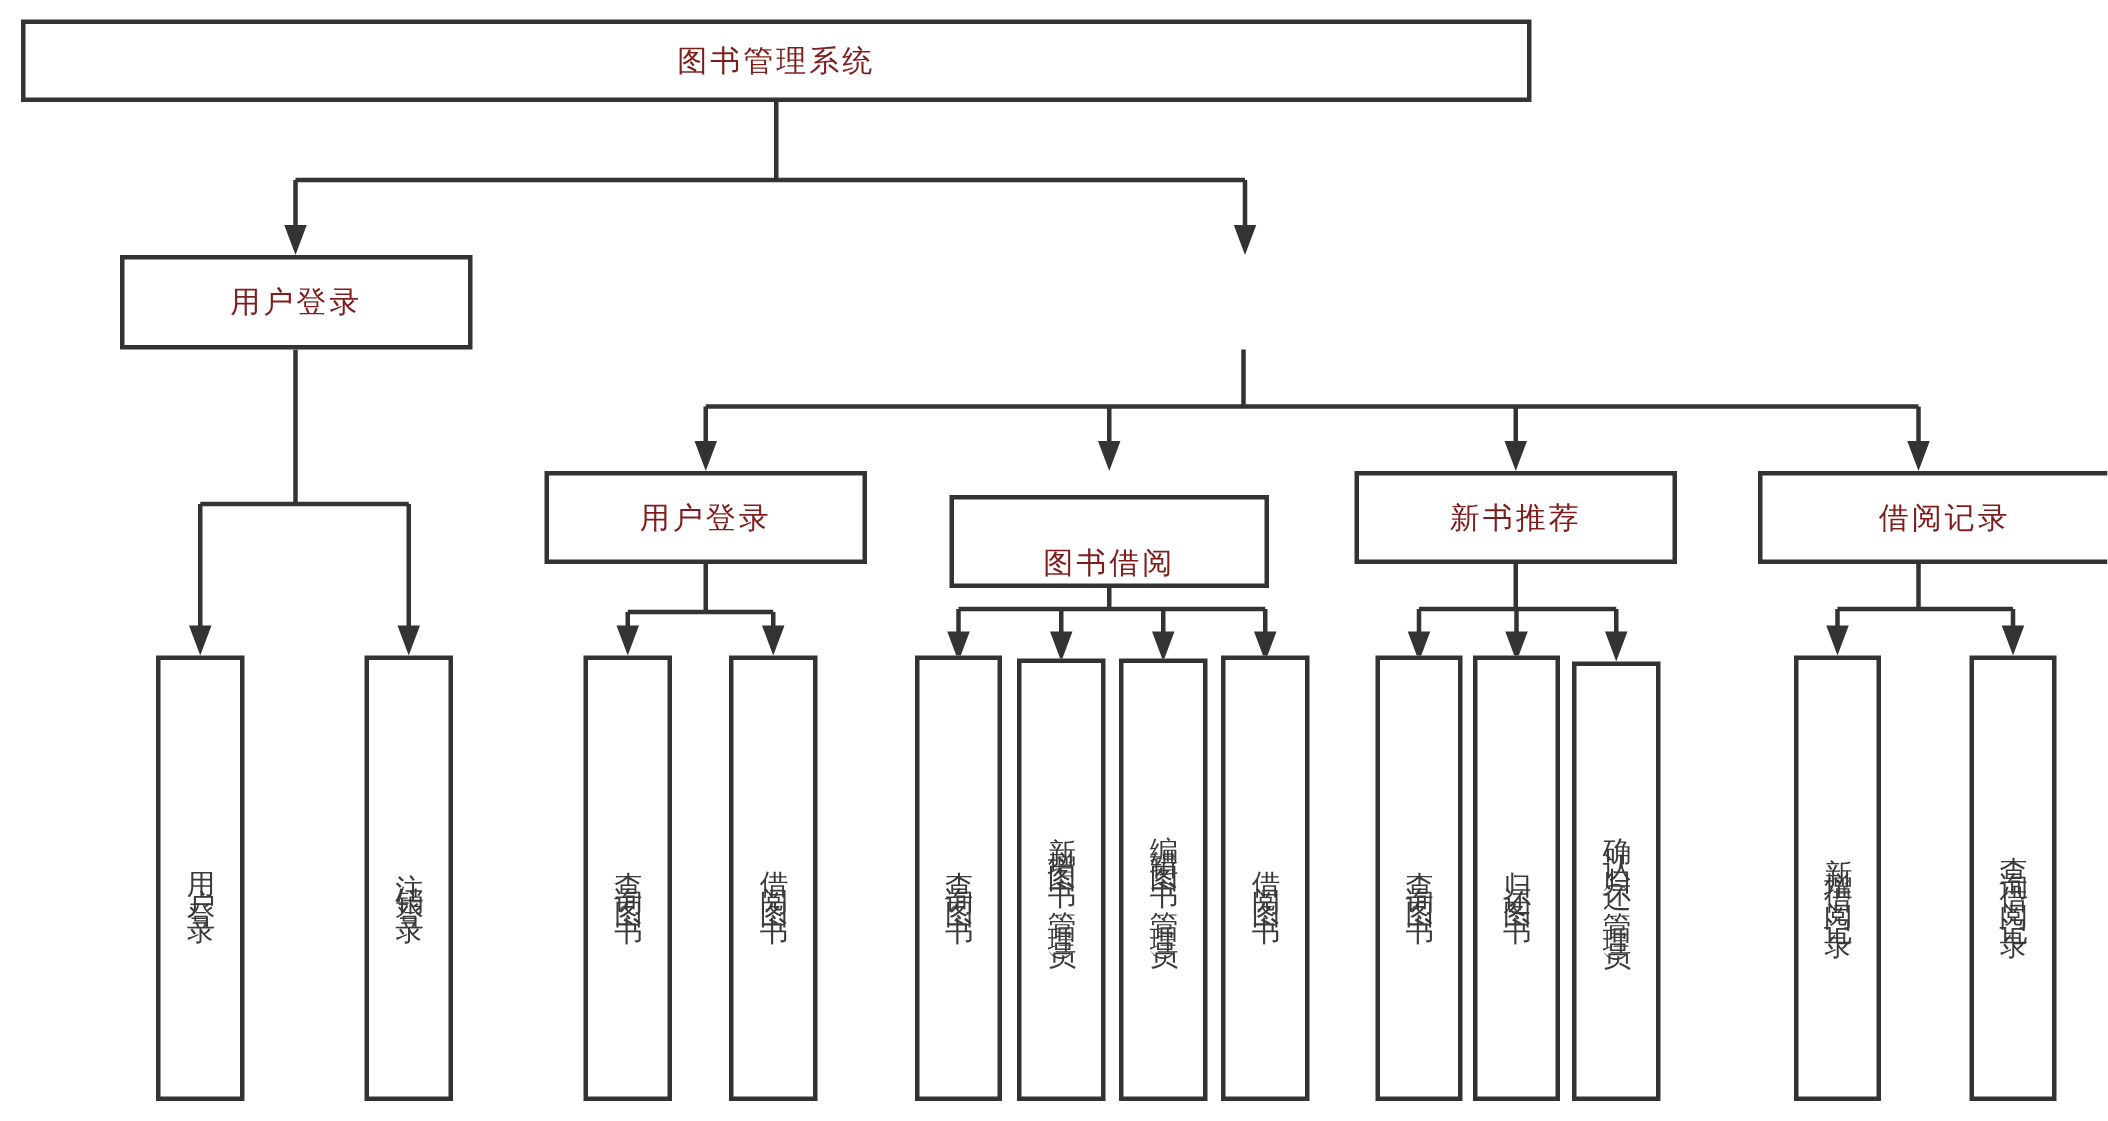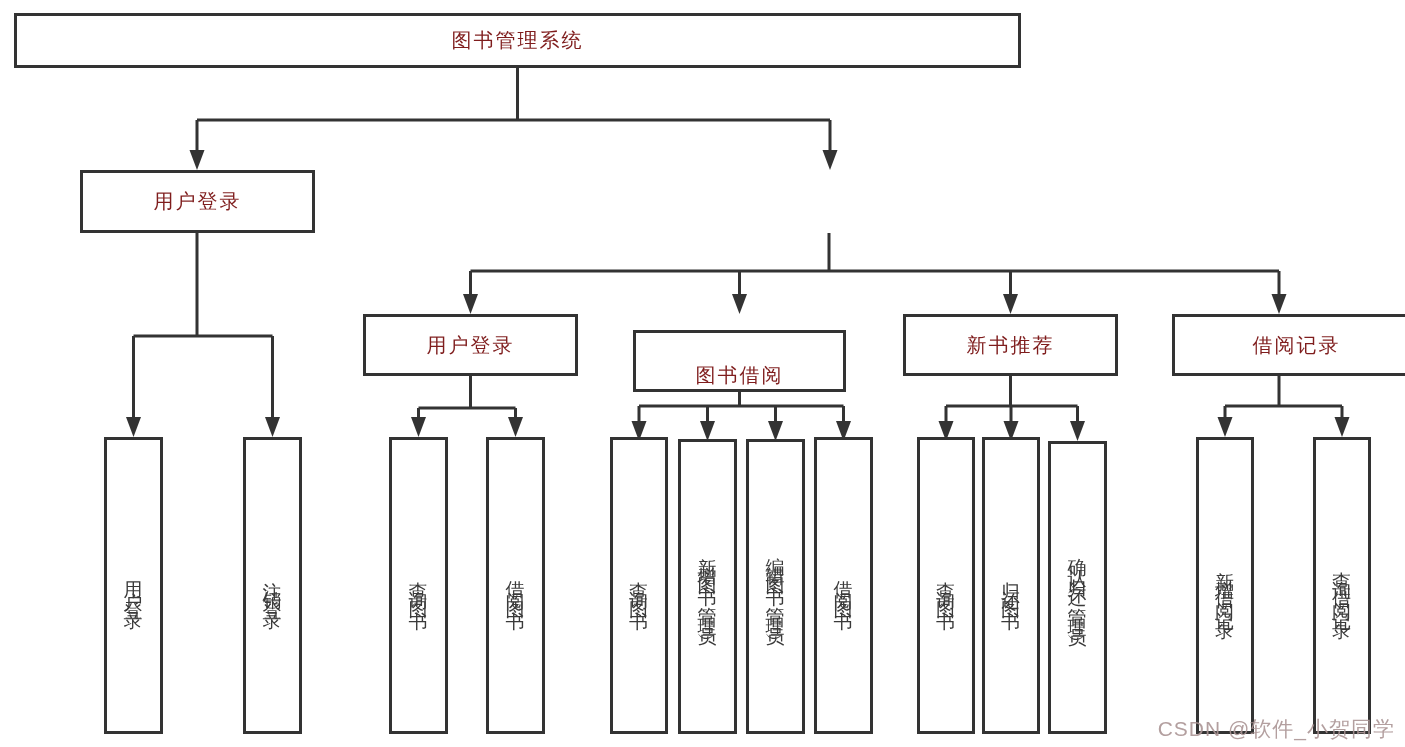--- a/index.html
+++ b/index.html
@@ -160,15 +160,14 @@
     <span class="vtext">确认归还（管理员）</span>
   </div>
 
   <div class="box leaf" style="left:1196px; top:437px; width:58px; height:297px;">
     <span class="vtext">新增借阅记录</span>
   </div>
   <div class="box leaf" style="left:1313px; top:437px; width:58px; height:297px;">
     <span class="vtext">查询借阅记录</span>
   </div>
 
-  <div class="watermark">CSDN @软件_小贺同学</div>
 
 </div>
 
 </body></html>

